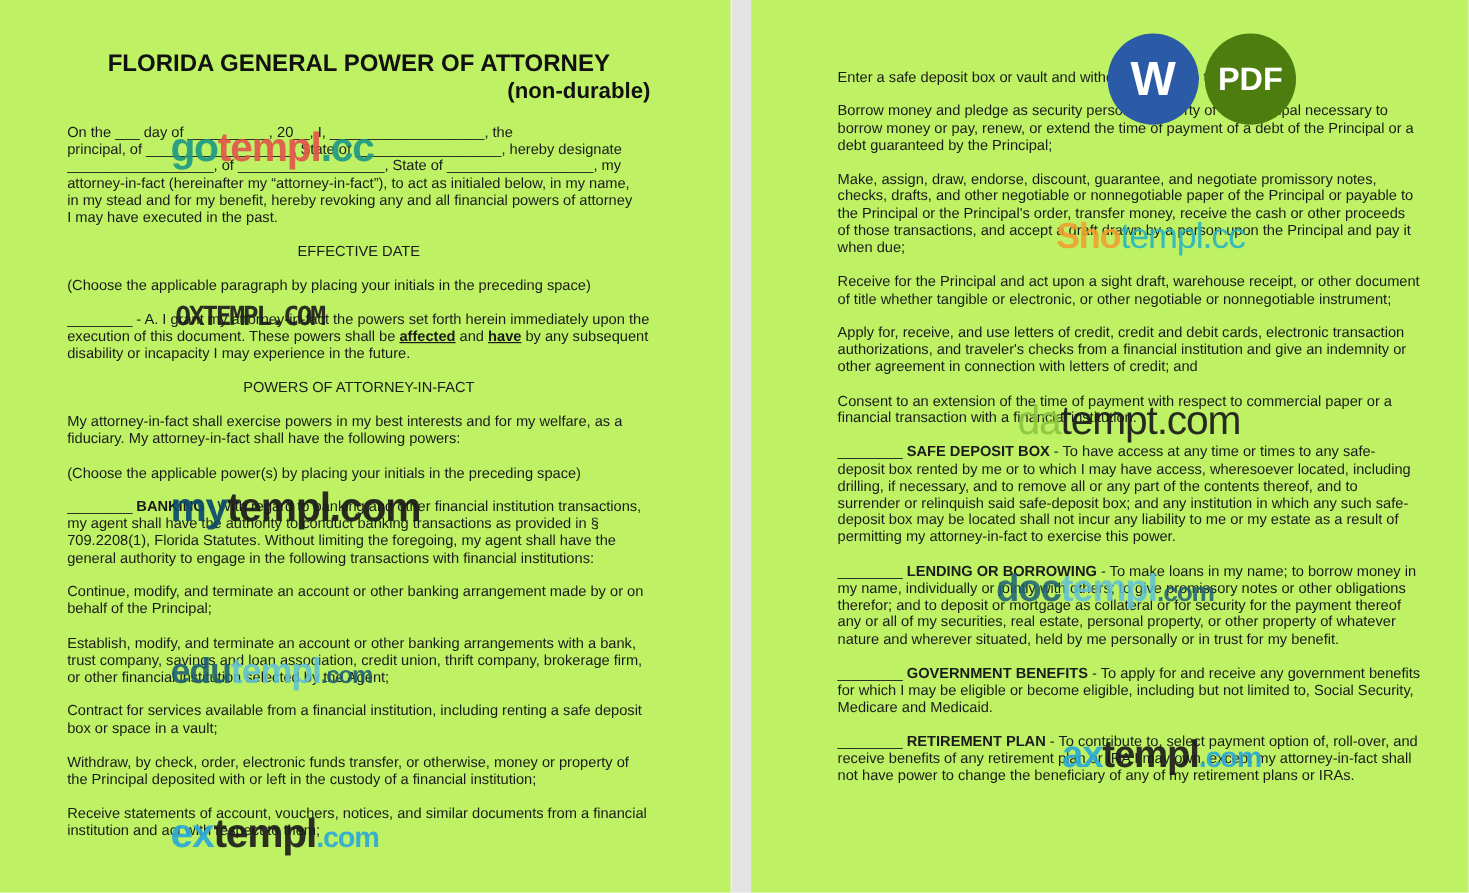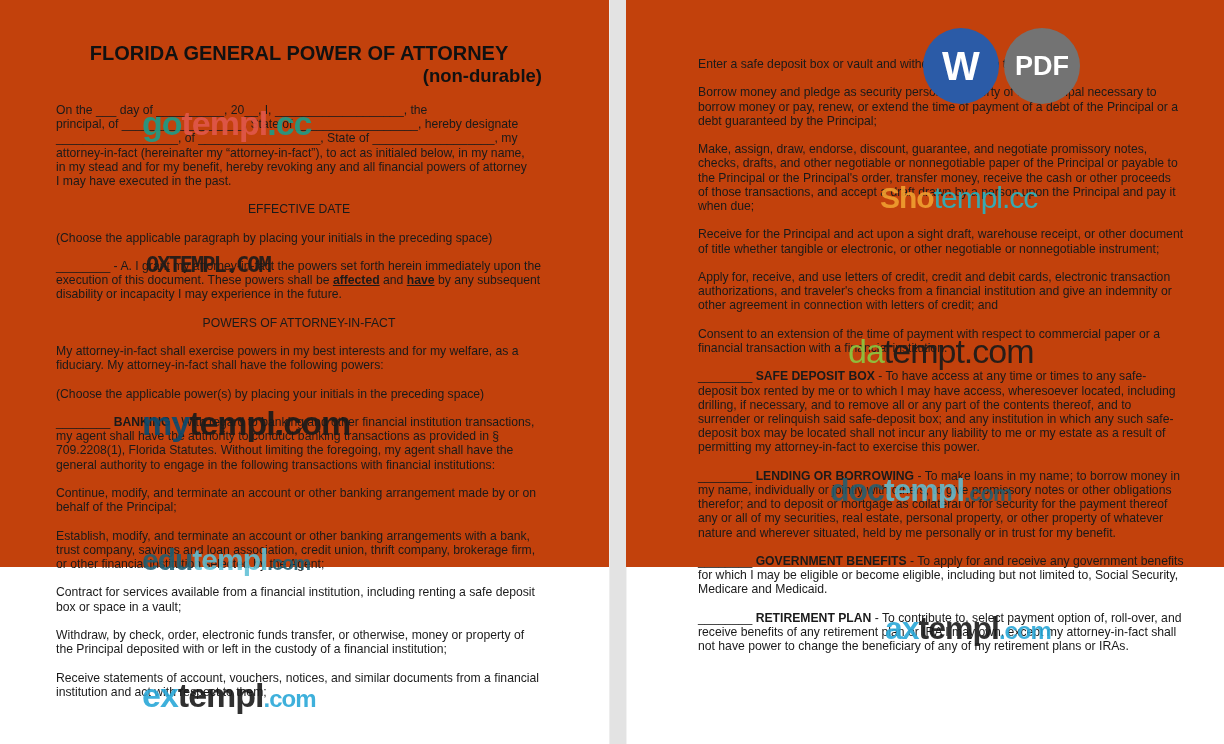--- a/index.html
+++ b/index.html
@@ -9,21 +9,21 @@
     font-family: "Liberation Sans", sans-serif;
     color: #1a1a1a;
     position: relative;
   }
   .viewer { position: absolute; inset: 0; background: #ffffff; }
   .gutter {
     position: absolute; left: 609px; top: 0; width: 16px; height: 744px;
     background: #e3e3e3;
     border-left: 1px solid #ededed; border-right: 1px solid #f2f2f2;
   }
-  .page { position: absolute; top: 0; height: 567px; background: #c2410c; }
+  .page { position: absolute; top: 0; height: 744px; background: #bef264; }
   .page-left { left: 0; width: 609px; }
   .page-right { left: 626px; width: 598px; }
 
   .content { position: absolute; font-size: 12.2px; line-height: 14.2px; }
   .page-left .content { left: 56px; top: 42px; width: 486px; }
   .page-right .content { left: 72px; top: 57px; width: 486px; }
 
   .title { text-align: center; font-weight: bold; font-size: 20px; line-height: 23px; margin: 0; color: #111; }
   .subtitle { text-align: right; font-weight: bold; font-size: 18.5px; line-height: 22px; margin: 0 0 16px 0; color: #111; }
   .heading { text-align: center; font-weight: normal; font-size: 12.2px; margin: 0 0 14px 0; }
@@ -32,21 +32,21 @@
   .bu { font-weight: bold; text-decoration: underline; }
 
   .wm { position: absolute; font-weight: bold; pointer-events: none; white-space: nowrap; letter-spacing: -1px; }
 
   .badge {
     position: absolute; border-radius: 50%; width: 76px; height: 76px;
     display: flex; align-items: center; justify-content: center;
     color: #fff; font-weight: bold;
   }
   .badge-word { left: 923px; top: 28px; background: #2b5ba7; font-size: 40px; }
-  .badge-pdf { left: 1004px; top: 28px; background: #737373; font-size: 27px; }
+  .badge-pdf { left: 1004px; top: 28px; background: #4d7c0f; font-size: 27px; }
 </style>
 </head>
 <body>
 
 <div class="viewer">
 
   <div class="page page-left">
     <div class="content">
       <h1 class="title">FLORIDA GENERAL POWER OF ATTORNEY</h1>
       <h2 class="subtitle">(non-durable)</h2>

